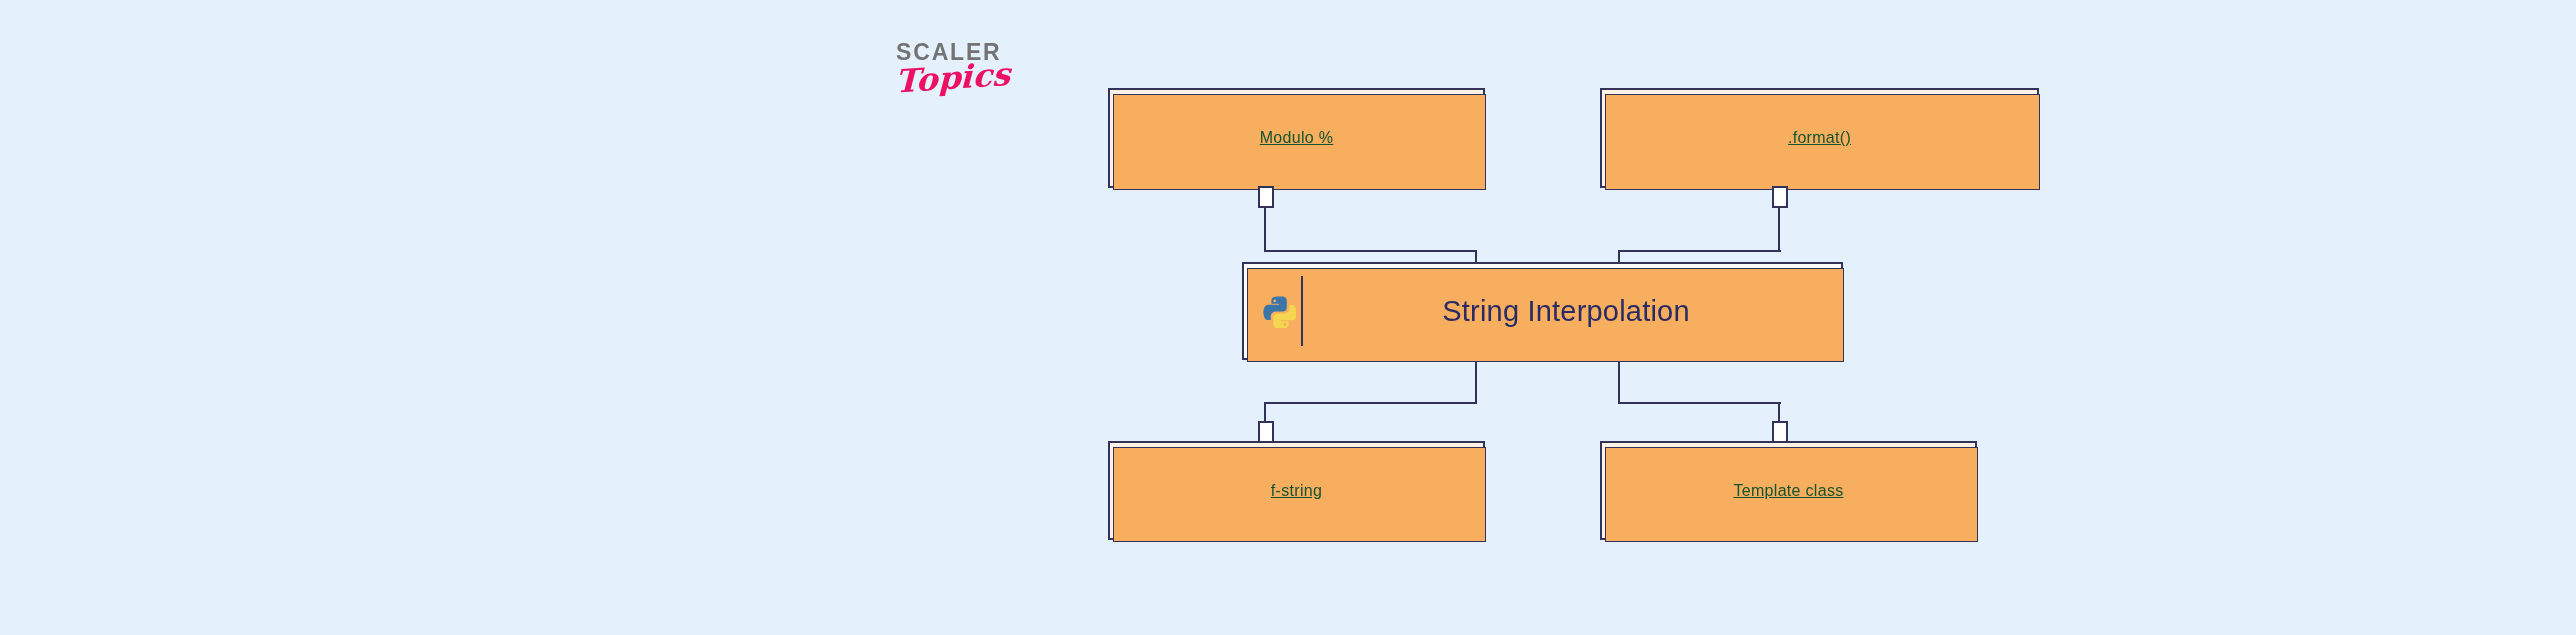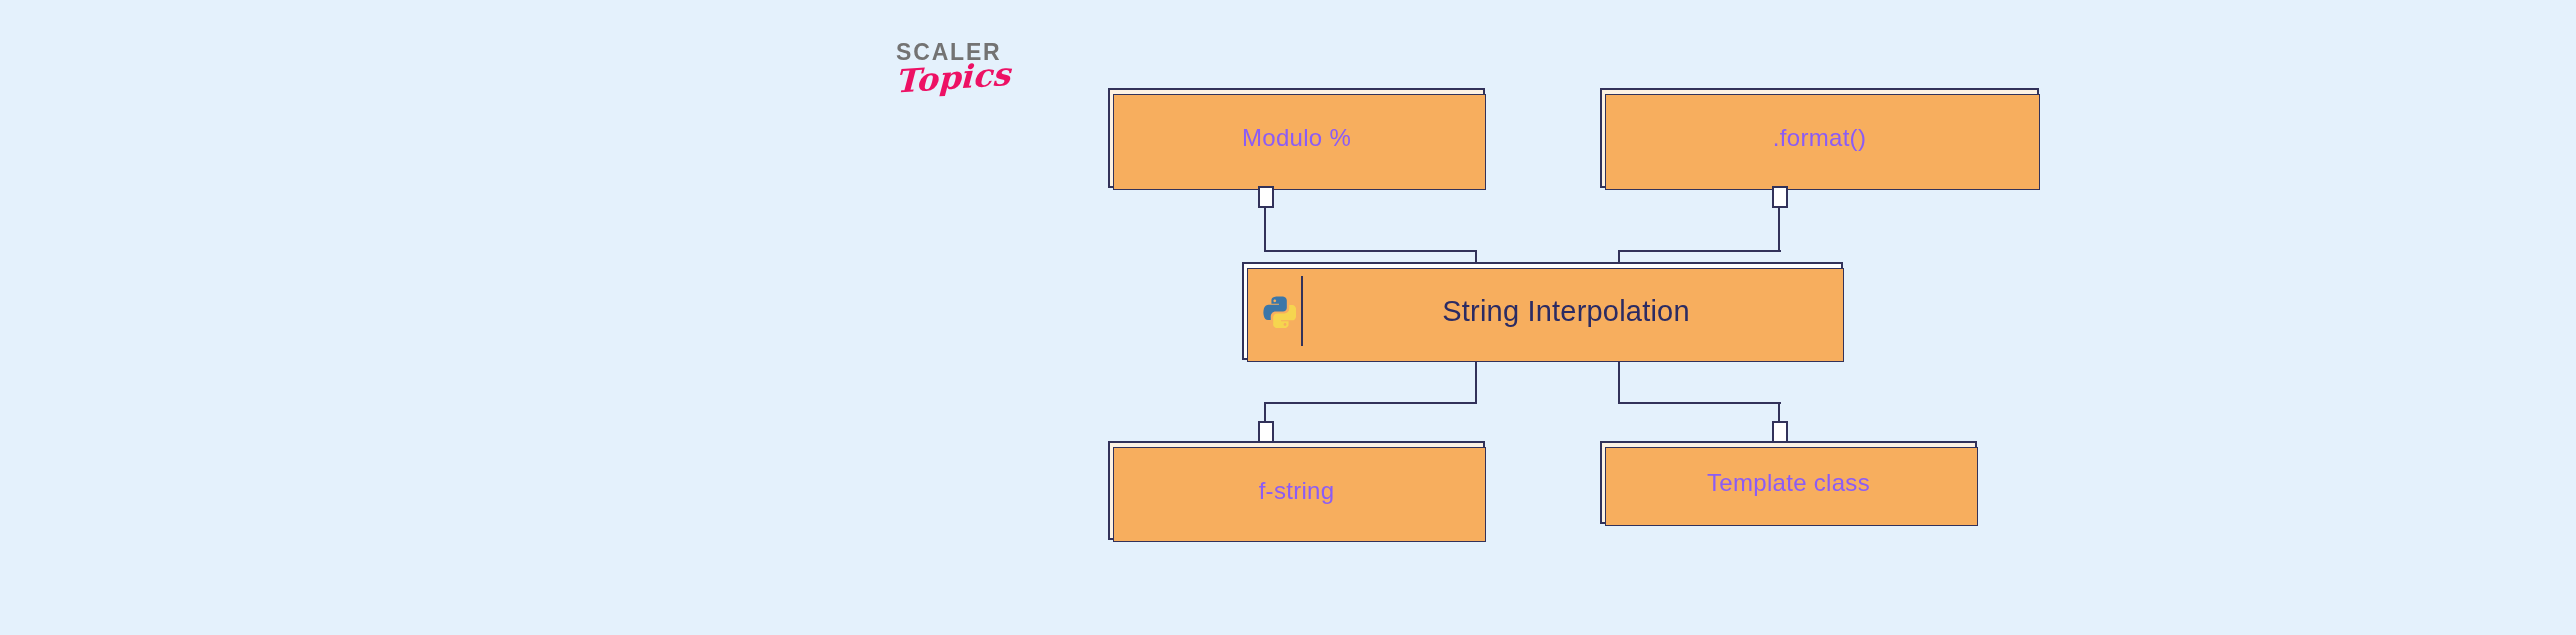--- a/index.html
+++ b/index.html
@@ -74,24 +74,25 @@
     z-index: -1;
   }
   .node.cream {
     background: #fdf2e3;
   }
   .node.white {
     background: #ffffff;
   }
   .node .node-label {
     font-family: "Liberation Sans", sans-serif;
-    font-size: 24px;
-    color: #8b5cf6;
+    font-size: 16px;
+    color: #14532d;
     white-space: nowrap;
     letter-spacing: 0.3px;
+    text-decoration: underline;
   }
 
   
   #node-center {
     padding: 12px;
     justify-content: flex-start;
   }
   #node-center .py-cell {
     width: 47px;
     height: 100%;
@@ -185,21 +186,21 @@
     </div>
     <div class="center-label-wrap">
       <span class="center-label">String Interpolation</span>
     </div>
   </div>
 
   <div class="node cream" id="node-fstring" style="left:1108px; top:441px; width:377px; height:99px;justify-content:center;">
     <span class="node-label">f-string</span>
   </div>
 
-  <div class="node cream" id="node-template" style="left:1600px; top:441px; width:377px; height:83px;">
+  <div class="node cream" id="node-template" style="left:1600px; top:441px; width:377px; height:99px;">
     <span class="node-label">Template class</span>
   </div>
 
   <div class="stub" style="left:1258px; top:186px; width:15.5px; height:21.6px;"></div>
   <div class="stub" style="left:1772px; top:186px; width:15.5px; height:21.6px;"></div>
   <div class="stub" style="left:1258px; top:421px; width:15.5px; height:21.6px;"></div>
   <div class="stub" style="left:1772px; top:421px; width:15.5px; height:21.6px;"></div>
 
 </div>
 

